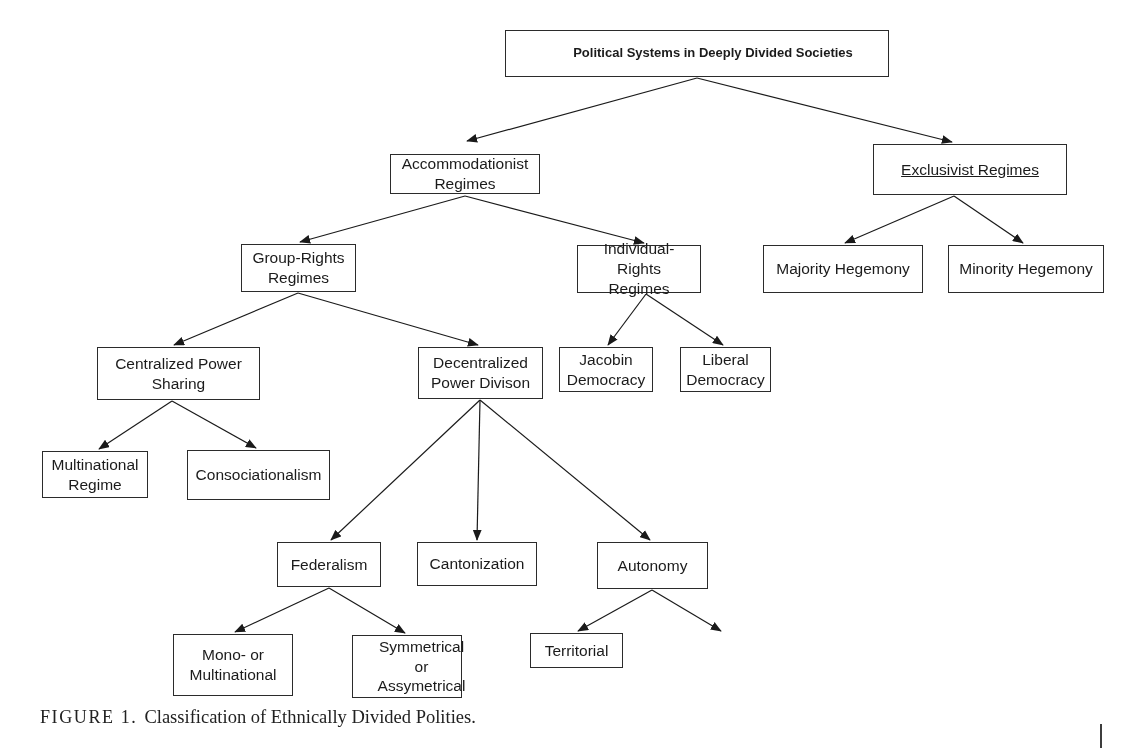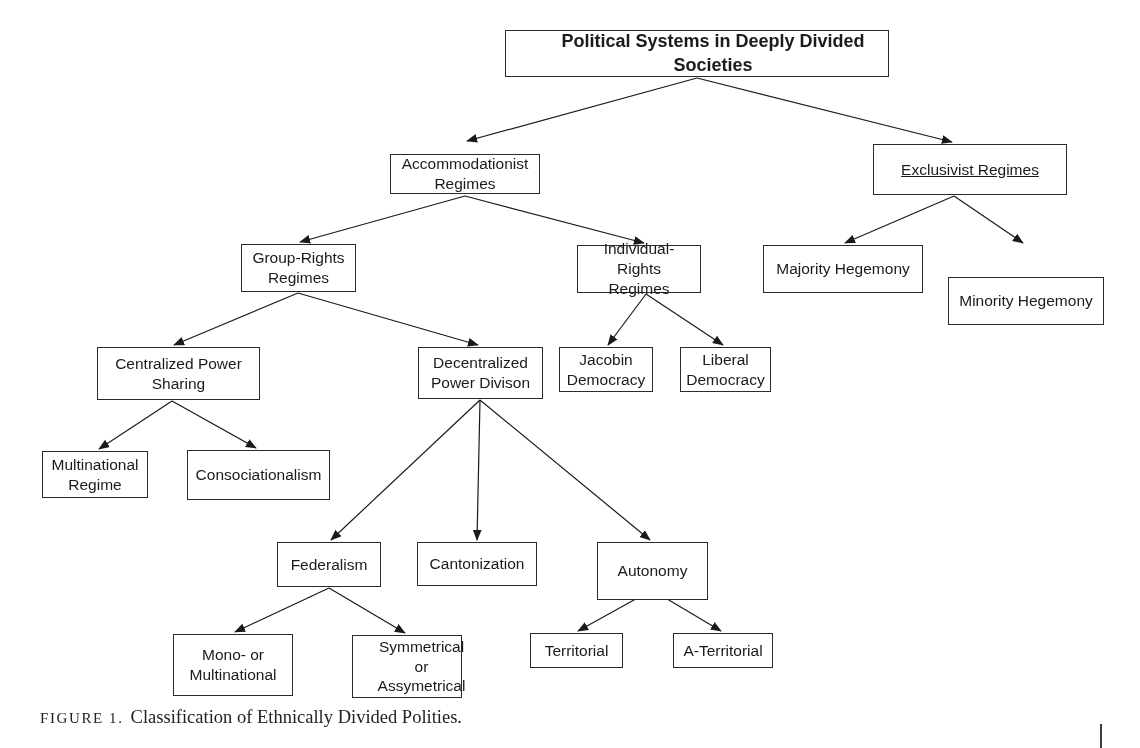--- a/index.html
+++ b/index.html
@@ -31,35 +31,35 @@
     text-align: center;
     font-family: "Liberation Sans", "DejaVu Sans", sans-serif;
     font-size: 15.5px;
     line-height: 1.28;
     color: #1b1b1b;
     white-space: pre-line;
     padding: 2px 4px;
   }
   .node.root {
     font-weight: bold;
-    font-size: 18px;
+    font-size: 13px;
     padding-left: 36px;
   }
   #caption {
     position: absolute;
     left: 40px;
     top: 707px;
     width: 700px;
     font-family: "Liberation Serif", "DejaVu Serif", serif;
     font-size: 18.5px;
     color: #222222;
     white-space: nowrap;
   }
   #caption .cap-label {
-    font-size: 15px;
+    font-size: 18px;
     letter-spacing: 1.6px;
     margin-right: 7px;
   }
   #page-rule {
     position: absolute;
     left: 1100px;
     top: 724px;
     width: 2px;
     height: 24px;
     background: #3d3d3d;
@@ -107,21 +107,21 @@
   <div class="node" style="left:873px; top:144px; width:194px; height:51px;text-decoration:underline;">Exclusivist Regimes</div>
 
   <div class="node" style="left:241px; top:244px; width:115px; height:48px;">Group-Rights
 Regimes</div>
 
   <div class="node" style="left:577px; top:245px; width:124px; height:48px;">Individual-Rights
 Regimes</div>
 
   <div class="node" style="left:763px; top:245px; width:160px; height:48px;">Majority Hegemony</div>
 
-  <div class="node" style="left:948px; top:245px; width:156px; height:48px;margin-top:32px;">Minority Hegemony</div>
+  <div class="node" style="left:948px; top:245px; width:156px; height:48px;">Minority Hegemony</div>
 
   <div class="node" style="left:97px;  top:347px; width:163px; height:53px;">Centralized Power
 Sharing</div>
 
   <div class="node" style="left:418px; top:347px; width:125px; height:52px;">Decentralized
 Power Divison</div>
 
   <div class="node" style="left:559px; top:347px; width:94px;  height:45px;">Jacobin
 Democracy</div>
 
@@ -130,32 +130,31 @@
 
   <div class="node" style="left:42px;  top:451px; width:106px; height:47px;">Multinational
 Regime</div>
 
   <div class="node" style="left:187px; top:450px; width:143px; height:50px;">Consociationalism</div>
 
   <div class="node" style="left:277px; top:542px; width:104px; height:45px;">Federalism</div>
 
   <div class="node" style="left:417px; top:542px; width:120px; height:44px;">Cantonization</div>
 
-  <div class="node" style="left:597px; top:542px; width:111px; height:58px;">Autonomy</div>
+  <div class="node" style="left:597px; top:542px; width:111px; height:47px;">Autonomy</div>
 
   <div class="node" style="left:173px; top:634px; width:120px; height:62px;">Mono- or
 Multinational</div>
 
   <div class="node" style="left:352px; top:635px; width:110px; height:63px;padding-left:33px;">Symmetrical
 or
 Assymetrical</div>
 
   <div class="node" style="left:530px; top:633px; width:93px;  height:35px;">Territorial</div>
 
-  <div class="node" style="left:673px; top:633px; width:100px; height:35px;">A-Territorial</div>
 
   <div id="caption">
     <span class="cap-label">FIGURE 1.</span><span>Classification of Ethnically Divided Polities.</span>
   </div>
 
   <div id="page-rule"></div>
 
 </div>
 
 </body></html>

